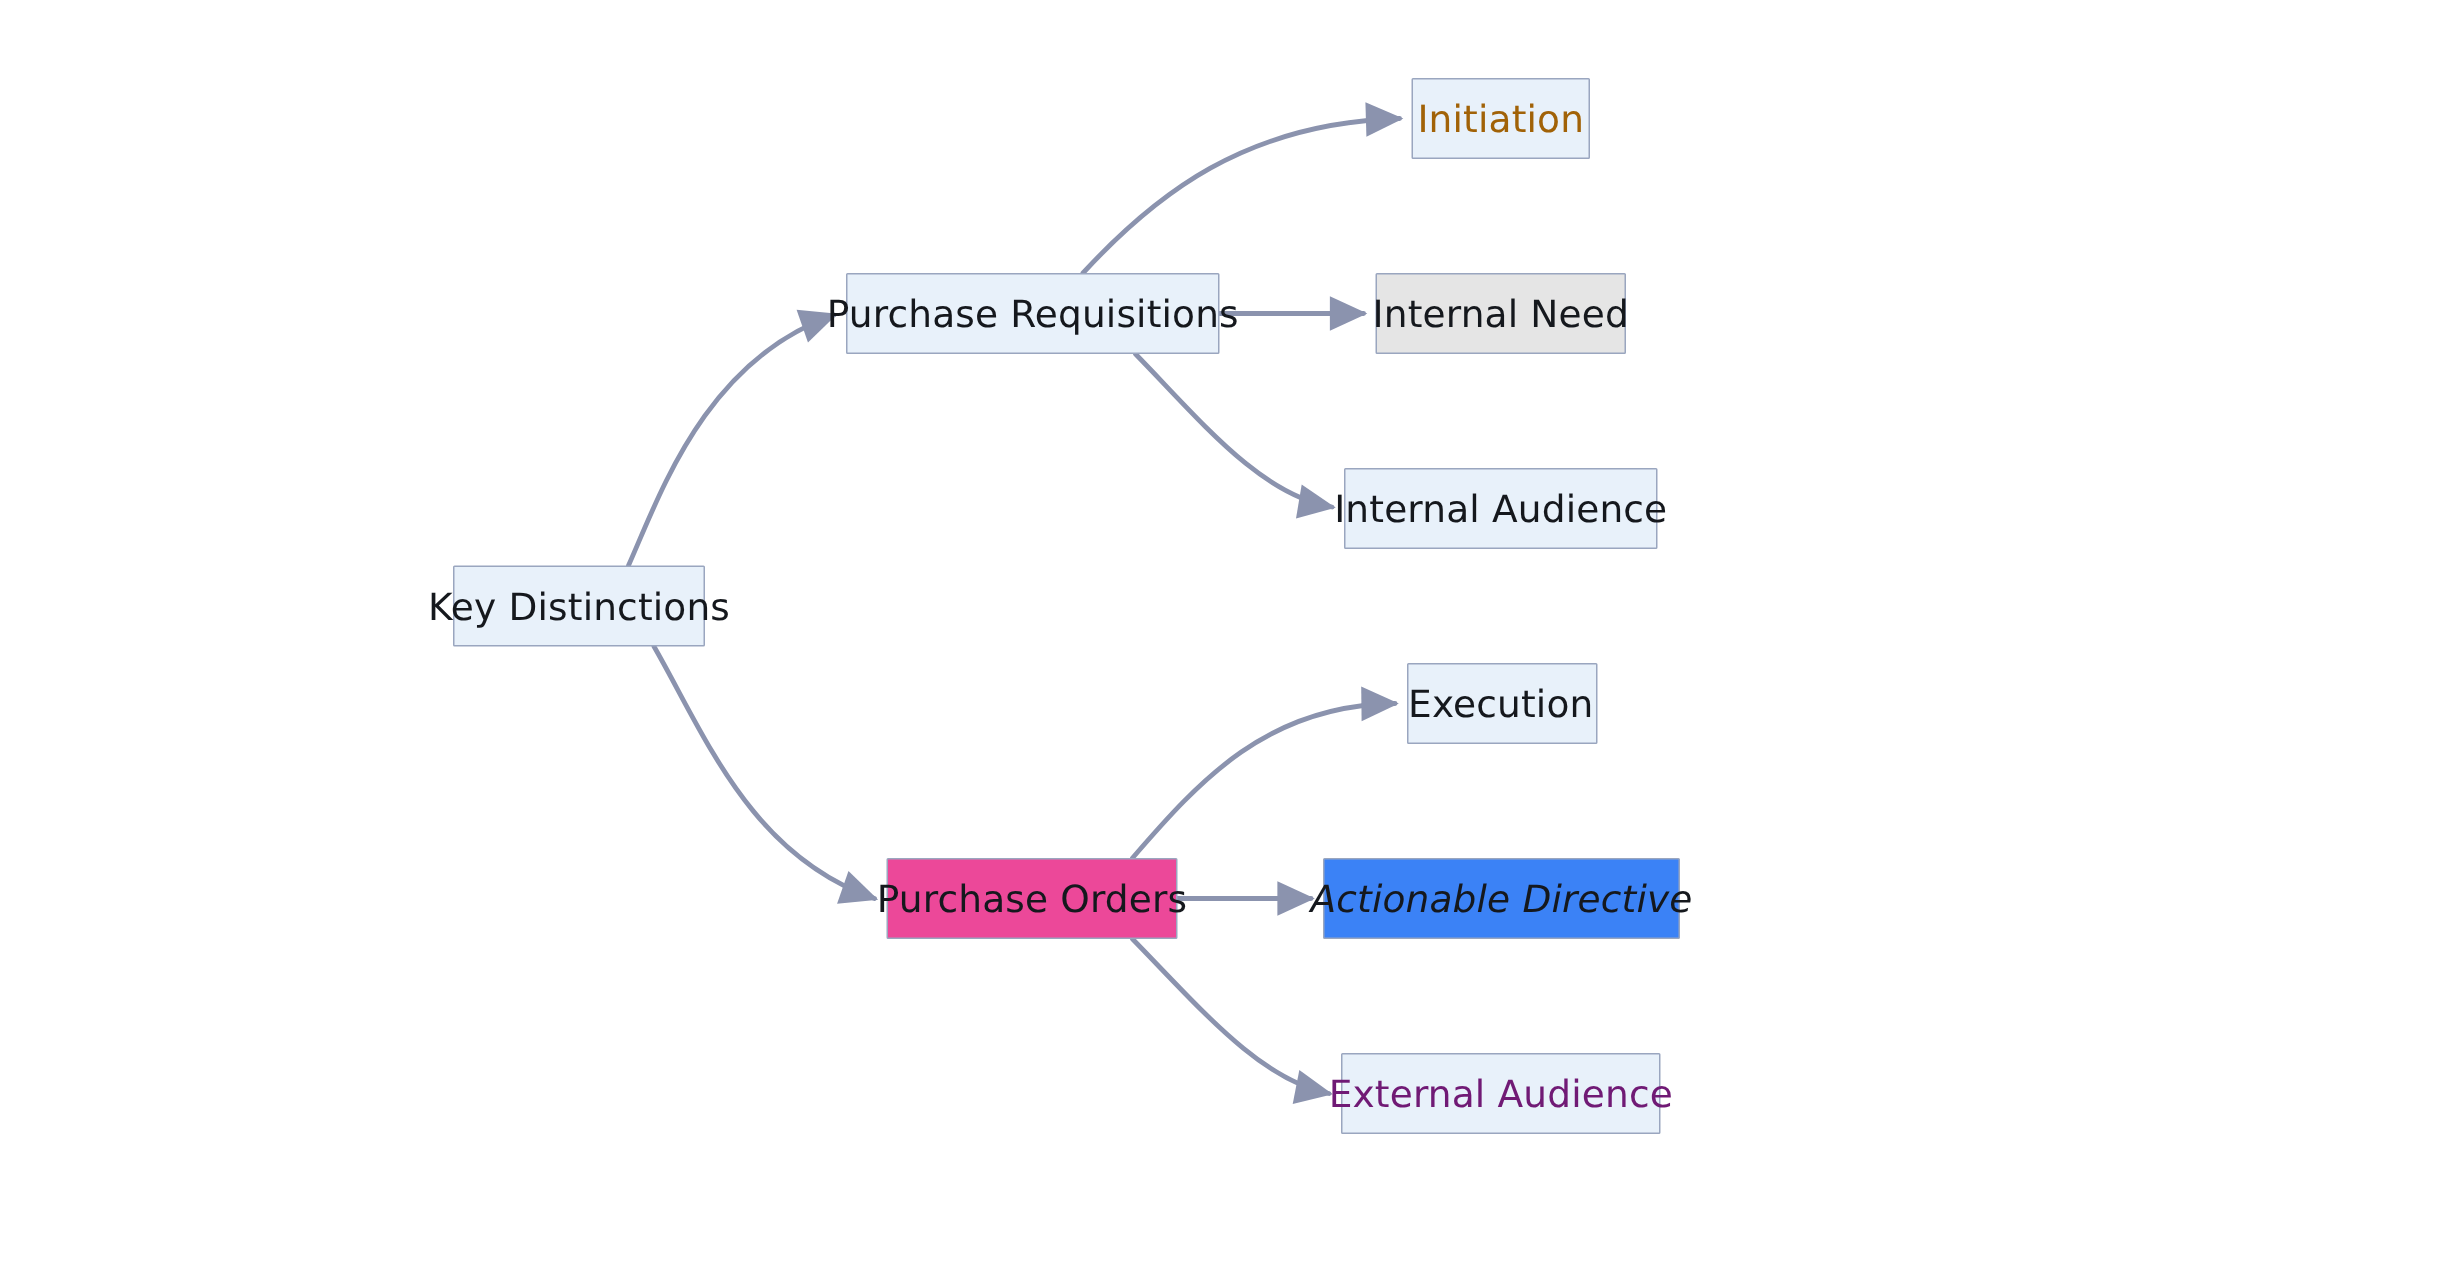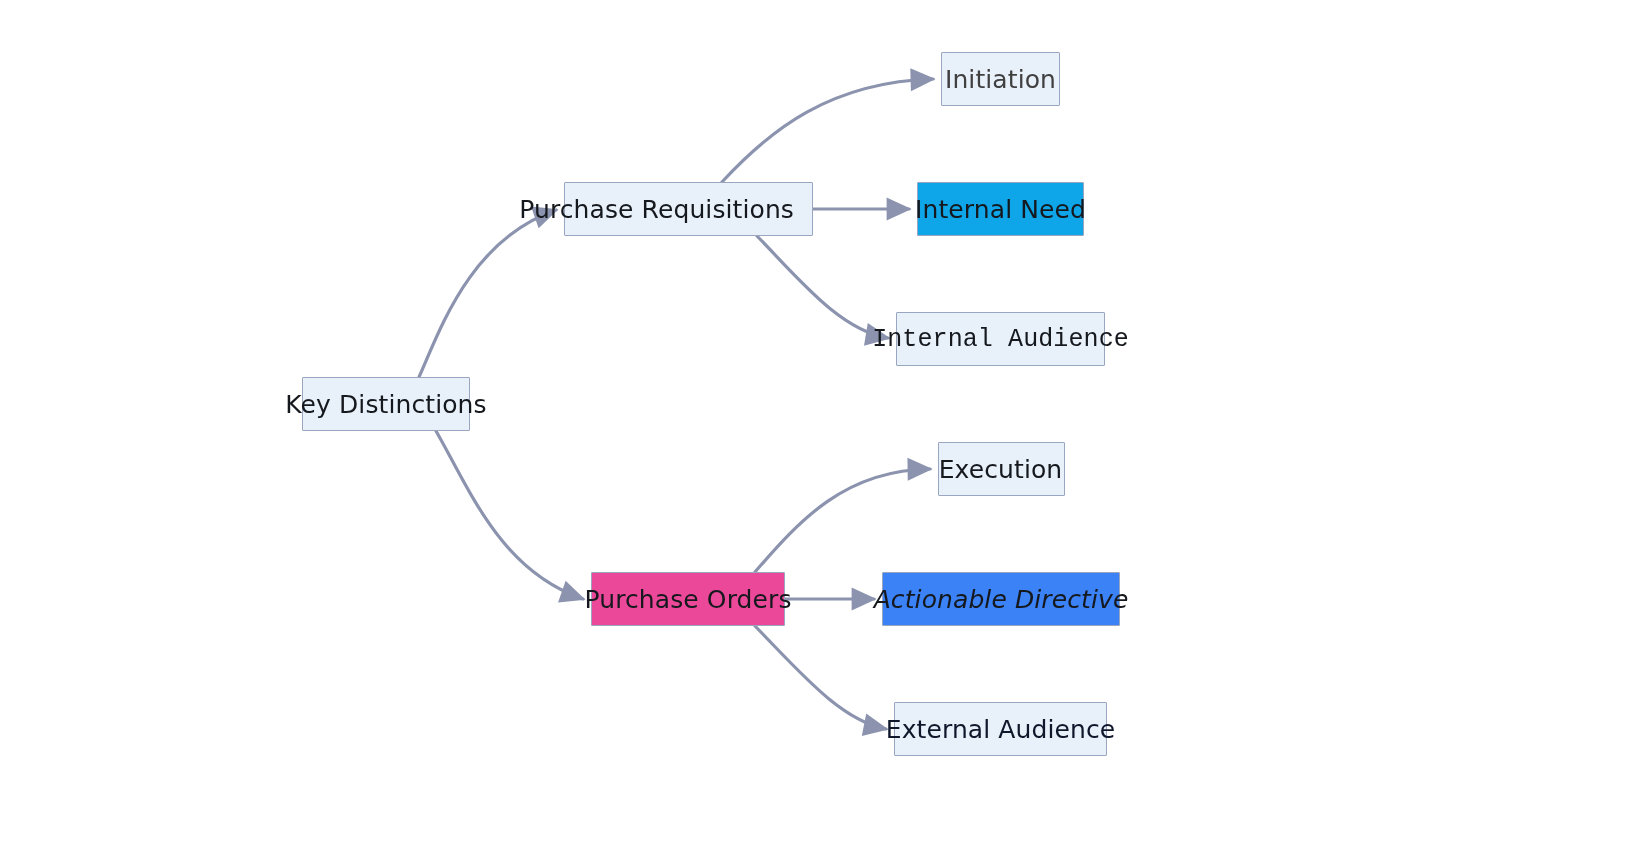--- a/index.html
+++ b/index.html
@@ -67,39 +67,39 @@
         <path d="M 755,572 C 800,520 845,470 930,469" stroke="#8b93ae" marker-end="url(#arrowhead)"></path>
         <path d="M 785,599 L 874,599" stroke="#8b93ae" marker-end="url(#arrowhead)"></path>
         <path d="M 755,626 C 800,672 840,720 886,729" stroke="#8b93ae" marker-end="url(#arrowhead)"></path>
       </g>
   </svg>
 
   <div id="node-layer">
       <div class="node" style="left: 302px; top: 377px; width: 168px; height: 54px; background: rgb(232, 241, 250); border-color: rgb(154, 166, 191); color: rgb(21, 24, 29);">
         <span class="node-label">Key Distinctions</span>
       </div>
-      <div class="node" style="left: 564px; top: 182px; width: 249px; height: 54px; background: rgb(232, 241, 250); border-color: rgb(154, 166, 191); color: rgb(21, 24, 29); justify-content: flex-end;">
+      <div class="node" style="left: 564px; top: 182px; width: 249px; height: 54px; background: rgb(232, 241, 250); border-color: rgb(154, 166, 191); color: rgb(21, 24, 29);">
         <span class="node-label">Purchase Requisitions</span>
       </div>
-      <div class="node" style="left: 941px; top: 52px; width: 119px; height: 54px; background: rgb(232, 241, 250); border-color: rgb(154, 166, 191); color: #404040;">
+      <div class="node" style="left: 941px; top: 52px; width: 119px; height: 54px; background: rgb(232, 241, 250); border-color: rgb(154, 166, 191); color: #a16207;">
         <span class="node-label">Initiation</span>
       </div>
-      <div class="node" style="left: 917px; top: 182px; width: 167px; height: 54px; background: #0ea5e9; border-color: rgb(154, 166, 191); color: rgb(21, 24, 29);">
+      <div class="node" style="left: 917px; top: 182px; width: 167px; height: 54px; background: #e5e5e5; border-color: rgb(154, 166, 191); color: rgb(21, 24, 29);">
         <span class="node-label">Internal Need</span>
       </div>
-      <div class="node" style="left: 896px; top: 312px; width: 209px; height: 54px; background: rgb(232, 241, 250); border-color: rgb(154, 166, 191); color: rgb(21, 24, 29); font-family: Liberation Mono, monospace;">
+      <div class="node" style="left: 896px; top: 312px; width: 209px; height: 54px; background: rgb(232, 241, 250); border-color: rgb(154, 166, 191); color: rgb(21, 24, 29);">
         <span class="node-label">Internal Audience</span>
       </div>
       <div class="node" style="left: 591px; top: 572px; width: 194px; height: 54px; background: #ec4899; border-color: rgb(154, 166, 191); color: rgb(21, 24, 29);">
         <span class="node-label">Purchase Orders</span>
       </div>
       <div class="node" style="left: 938px; top: 442px; width: 127px; height: 54px; background: rgb(232, 241, 250); border-color: rgb(154, 166, 191); color: rgb(21, 24, 29); padding-left: 16px;">
         <span class="node-label">Execution</span>
       </div>
       <div class="node" style="left: 882px; top: 572px; width: 238px; height: 54px; background: #3b82f6; border-color: rgb(154, 166, 191); color: rgb(21, 24, 29); font-style: italic;">
         <span class="node-label">Actionable Directive</span>
       </div>
-      <div class="node" style="left: 894px; top: 702px; width: 213px; height: 54px; background: rgb(232, 241, 250); border-color: rgb(154, 166, 191); color: #0f172a;">
+      <div class="node" style="left: 894px; top: 702px; width: 213px; height: 54px; background: rgb(232, 241, 250); border-color: rgb(154, 166, 191); color: #701a75;">
         <span class="node-label">External Audience</span>
       </div>
     </div>
 
 </div>
 
 </body></html>

